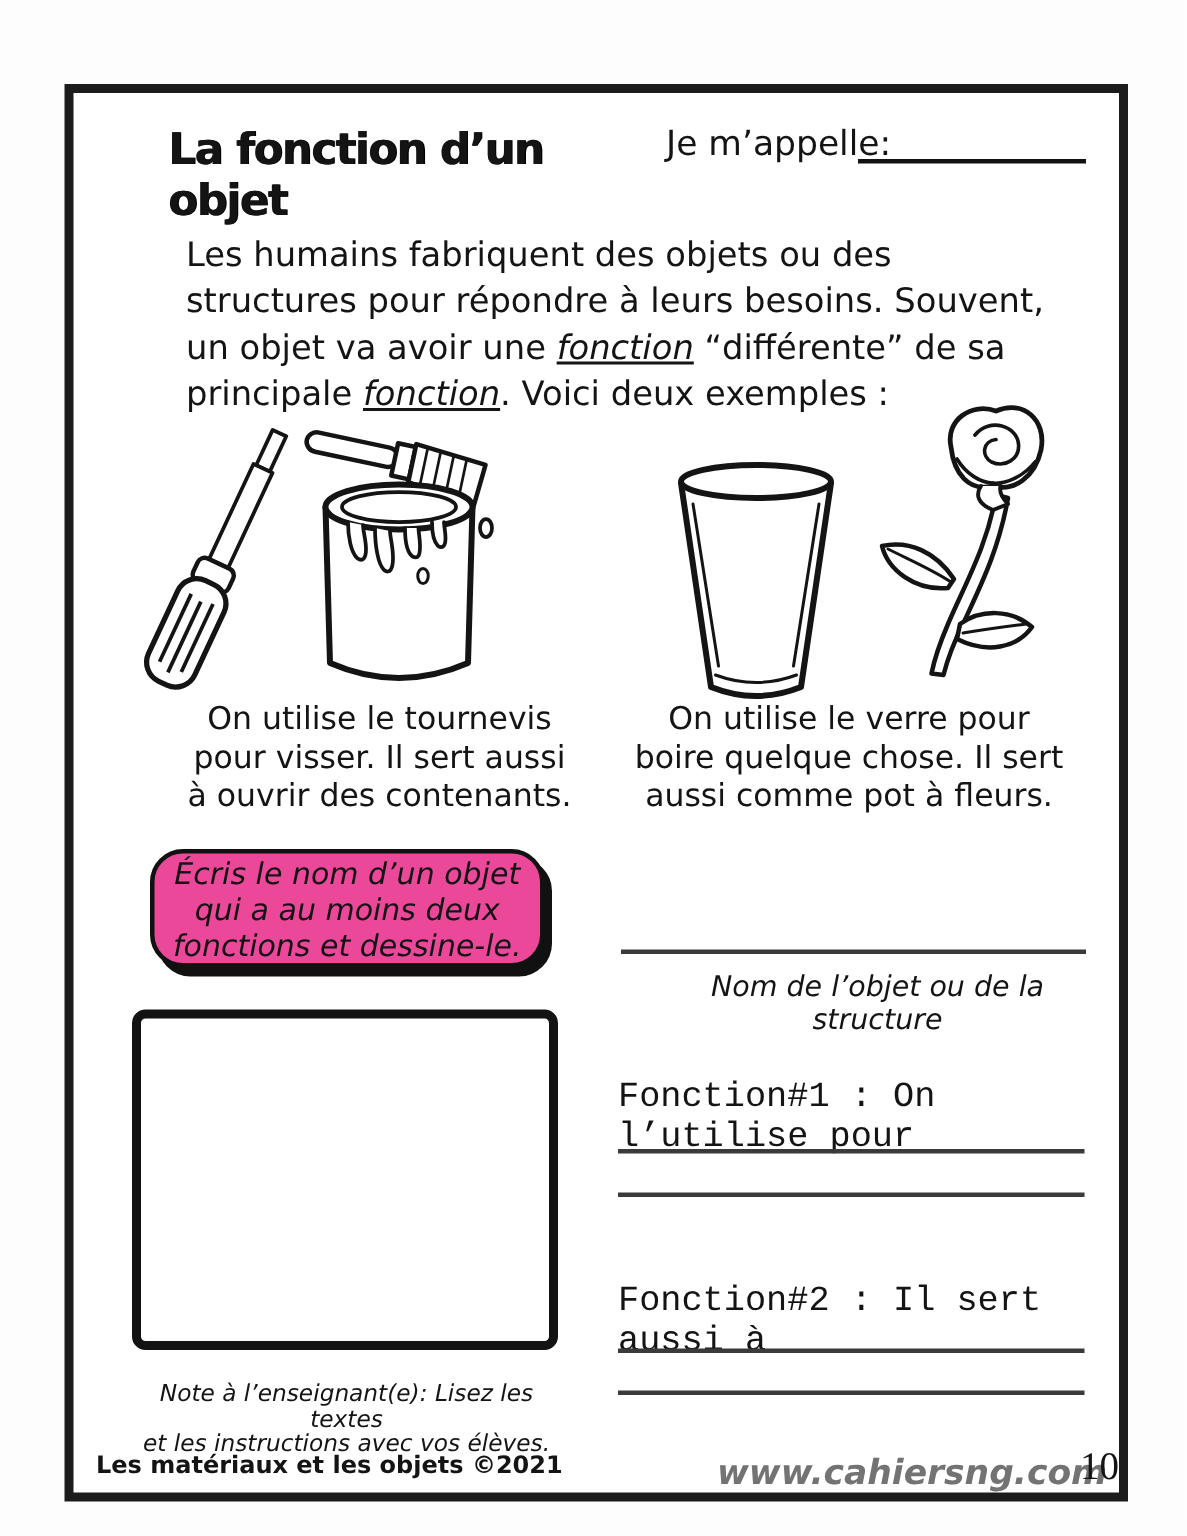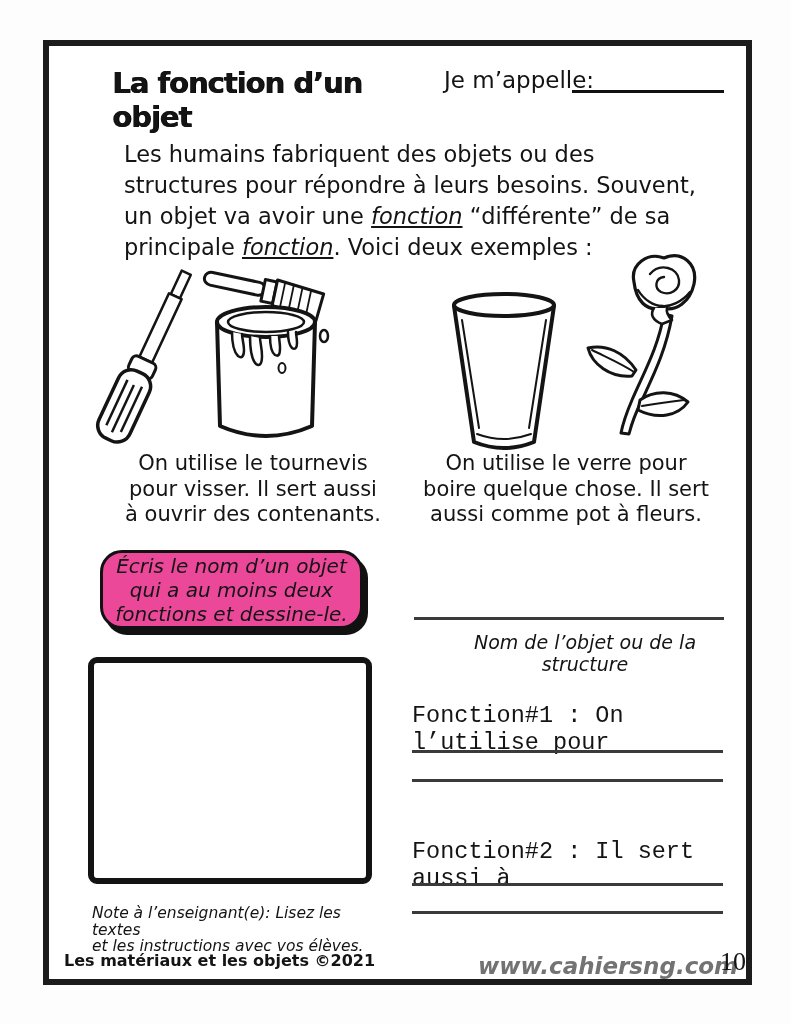--- a/index.html
+++ b/index.html
@@ -1,21 +1,21 @@
 <!DOCTYPE html>
 <html><head>
 <meta charset="utf-8">
 <style>
   html,body{margin:0;padding:0;}
   body{
     width:791px;height:1024px;position:relative;background:#fdfdfd;
     font-family:"DejaVu Sans","Liberation Sans",sans-serif;color:#141414;
     overflow:hidden;
   }
-  .abs{position:absolute;}
+  .abs{position:absolute;margin-top:16px;}
   .pre{white-space:pre-line;}
   
   .frame{left:43px;top:40px;width:697px;height:933px;border:6px solid #1c1c1c;background:#fff;}
   
   .title{left:112px;top:66px;width:300px;font-size:29px;font-weight:bold;letter-spacing:-1px;
          text-shadow:0.7px 0 0 #000;}
   .name-label{left:444px;top:67px;font-size:23px;}
   .name-line{left:572px;top:60px;width:152px;height:30px;border-bottom:3px solid #111;}
   
   .intro{left:124px;top:139px;width:585px;font-size:22.5px;line-height:31px;}
@@ -24,21 +24,21 @@
   .caption{font-size:21px;line-height:25.5px;text-align:center;}
   .cap-left{left:112px;top:451px;width:282px;}
   .cap-right{left:418px;top:451px;width:296px;}
   
   .bubble{left:100px;top:550px;width:257px;height:73px;border:3px solid #111;border-radius:22px;
           background:#ec4899;box-shadow:5px 6px 0 #111;display:flex;align-items:center;justify-content:center;}
   .bubble-text{font-size:20px;line-height:24px;font-style:italic;text-align:center;}
   
   .draw-box{left:88px;top:657px;width:272px;height:215px;border:6px solid #131313;border-radius:9px;background:#fff;}
   
-  .note{left:92px;top:905px;width:278px;font-size:15.5px;line-height:16.5px;font-style:italic;text-align:left;}
+  .note{left:92px;top:905px;width:278px;font-size:15.5px;line-height:16.5px;font-style:italic;text-align:center;}
   
   .wline{height:0;border-bottom:3px solid #3a3a3a;}
   .obj-line{left:414px;top:617px;width:310px;}
   .obj-caption{left:430px;top:631px;width:310px;text-align:center;font-size:19px;font-style:italic;}
   .fn-label{left:412px;width:320px;font-size:23.5px;font-family:Liberation Mono, monospace;}
   .fn1{top:702px;}
   .fn2{top:838px;}
   .l-753{left:412px;top:750px;width:311px;}
   .l-782{left:412px;top:779px;width:311px;}
   .l-886{left:412px;top:883px;width:311px;}

